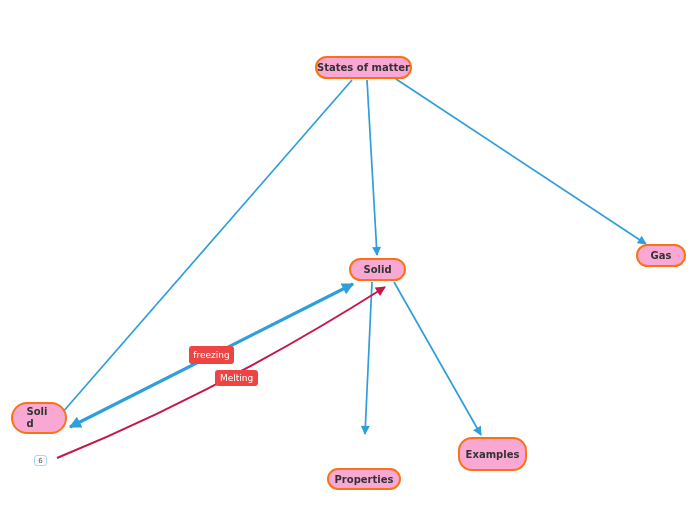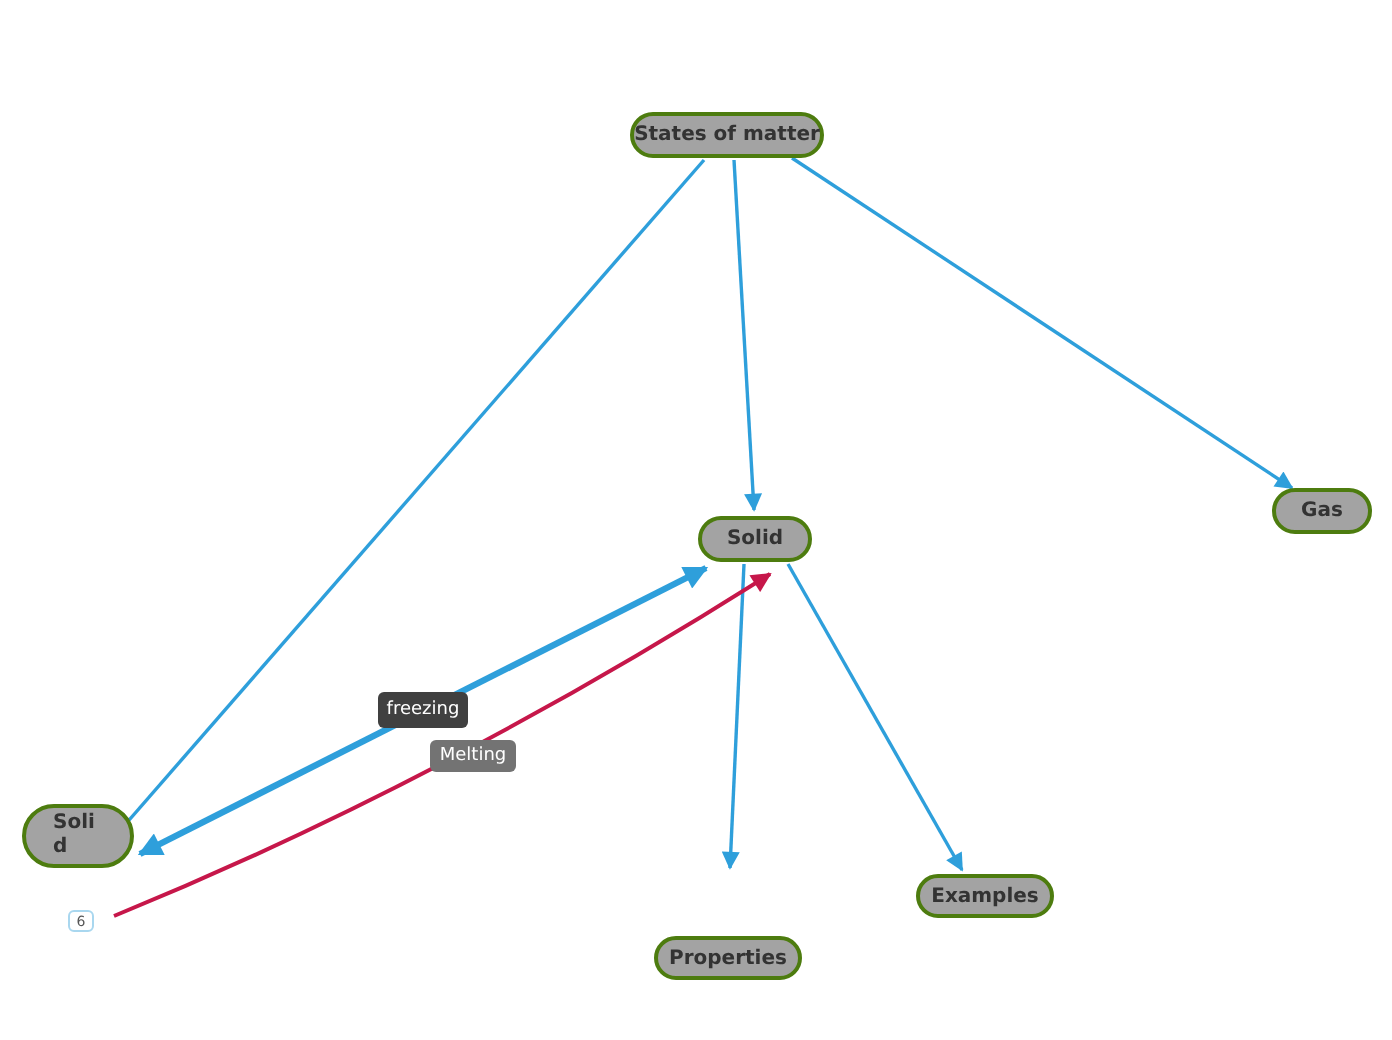--- a/index.html
+++ b/index.html
@@ -16,38 +16,38 @@
     overflow: hidden;
   }
   svg.edges {
     position: absolute;
     left: 0; top: 0;
     width: 696px; height: 520px;
   }
   .node {
     position: absolute;
     box-sizing: border-box;
-    background: #a3a3a3;
-    border: 2px solid #4d7c0f;
+    background: #f9a8d4;
+    border: 2px solid #f97316;
     border-radius: 14px;
     display: flex;
     align-items: center;
     justify-content: center;
     font-size: 10px;
     font-weight: bold;
     color: #333333;
     white-space: nowrap;
     cursor: pointer;
   }
   .node-states     { left: 315px; top: 56px;  width: 97px; height: 23px; }
   .node-liquid     { left: 349px; top: 258px; width: 57px; height: 23px; }
   .node-gas        { left: 636px; top: 244px; width: 50px; height: 23px; }
   .node-solid      { left: 11px;  top: 402px; width: 56px; height: 32px; border-radius: 16px; }
   .node-properties { left: 327px; top: 437px; width: 74px; height: 22px; margin-top: 31px; }
-  .node-examples   { left: 458px; top: 437px; width: 69px; height: 22px; }
+  .node-examples   { left: 458px; top: 437px; width: 69px; height: 34px; }
   .node-solid .wrap-label {
     display: inline-block;
     max-width: 25px;
     word-break: break-all;
     white-space: normal;
     text-align: left;
     line-height: 1.2;
   }
   .edge-label {
     position: absolute;
@@ -55,25 +55,25 @@
     border-radius: 3px;
     color: #ffffff;
     font-size: 9px;
     display: flex;
     align-items: center;
     justify-content: center;
     cursor: pointer;
   }
   .edge-label-freezing {
     left: 189px; top: 346px; width: 45px; height: 18px;
-    background: #404040;
+    background: #ef4444;
   }
   .edge-label-melting {
     left: 215px; top: 370px; width: 43px; height: 16px;
-    background: #737373;
+    background: #ef4444;
   }
   .count-badge {
     position: absolute;
     left: 34px; top: 455px;
     width: 13px; height: 11px;
     box-sizing: border-box;
     background: #ffffff;
     border: 1px solid #a9d7ef;
     border-radius: 3px;
     font-size: 7px;

